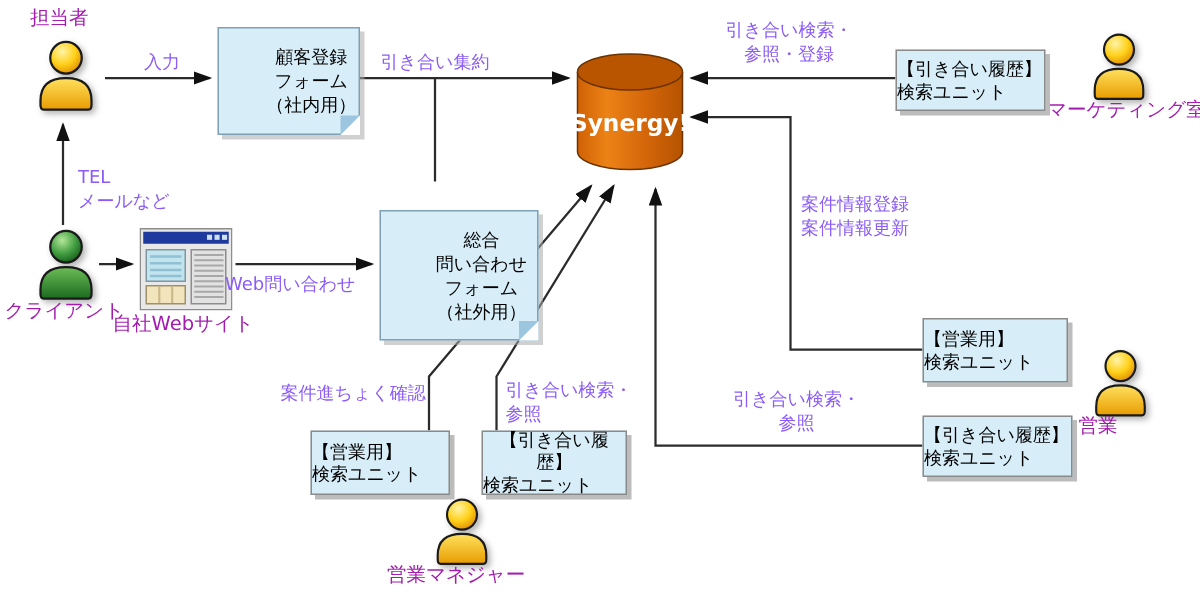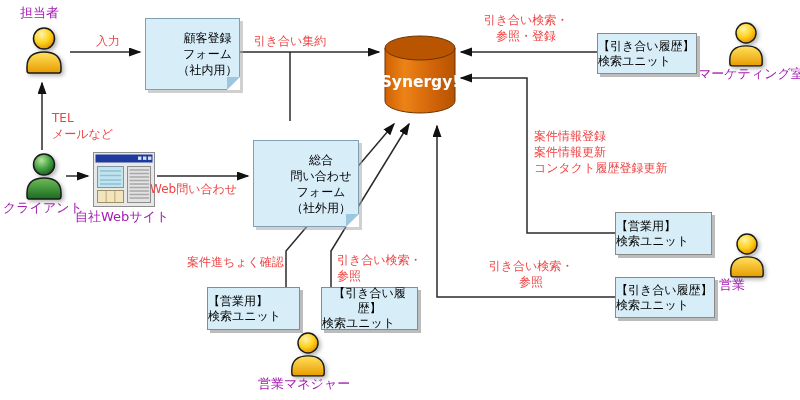--- a/index.html
+++ b/index.html
@@ -19,21 +19,21 @@
     content:"";position:absolute;right:-1px;bottom:-1px;width:0;height:0;
     border-top:13px solid #9cc6df;border-right:13px solid #fff;
   }
   
   .unit{
     position:absolute;background:#d7edf8;border:1px solid #8a8a8a;
     box-shadow:3px 3px 0 #bcbcbc;
     display:flex;flex-direction:column;align-items:flex-start;justify-content:center;
     font-size:12px;line-height:15px;text-align:center;
   }
-  .rlabel{position:absolute;color:#ef4444;font-size:12px;line-height:16px;white-space:nowrap;}
+  .rlabel{position:absolute;color:#8b5cf6;font-size:12px;line-height:16px;white-space:nowrap;}
   .rlabel.center{text-align:center;}
   .nlabel{position:absolute;color:#a21caf;font-size:13px;line-height:15px;white-space:nowrap;text-align:left;}
   .person{filter:drop-shadow(2px 2px 2px rgba(0,0,0,.30));}
   svg{display:block;}
   #wires{position:absolute;left:0;top:0;}
 </style>
 </head>
 <body>
 
 <div id="canvas">
@@ -180,21 +180,20 @@
   </div>
   <div class="rlabel center" style="left:248px;top:33px;width:84px;">引き合い集約</div>
   <div class="rlabel" style="left:150px;top:181px;">Web問い合わせ</div>
   <div class="rlabel center" style="left:476px;top:12px;width:100px;">
     <div>引き合い検索・</div>
     <div>参照・登録</div>
   </div>
   <div class="rlabel" style="left:534px;top:128px;">
     <div>案件情報登録</div>
     <div>案件情報更新</div>
-    <div>コンタクト履歴登録更新</div>
   </div>
   <div class="rlabel" style="left:187px;top:254px;">案件進ちょく確認</div>
   <div class="rlabel" style="left:337px;top:252px;">
     <div>引き合い検索・</div>
     <div>参照</div>
   </div>
   <div class="rlabel center" style="left:481px;top:258px;width:100px;">
     <div>引き合い検索・</div>
     <div>参照</div>
   </div>

